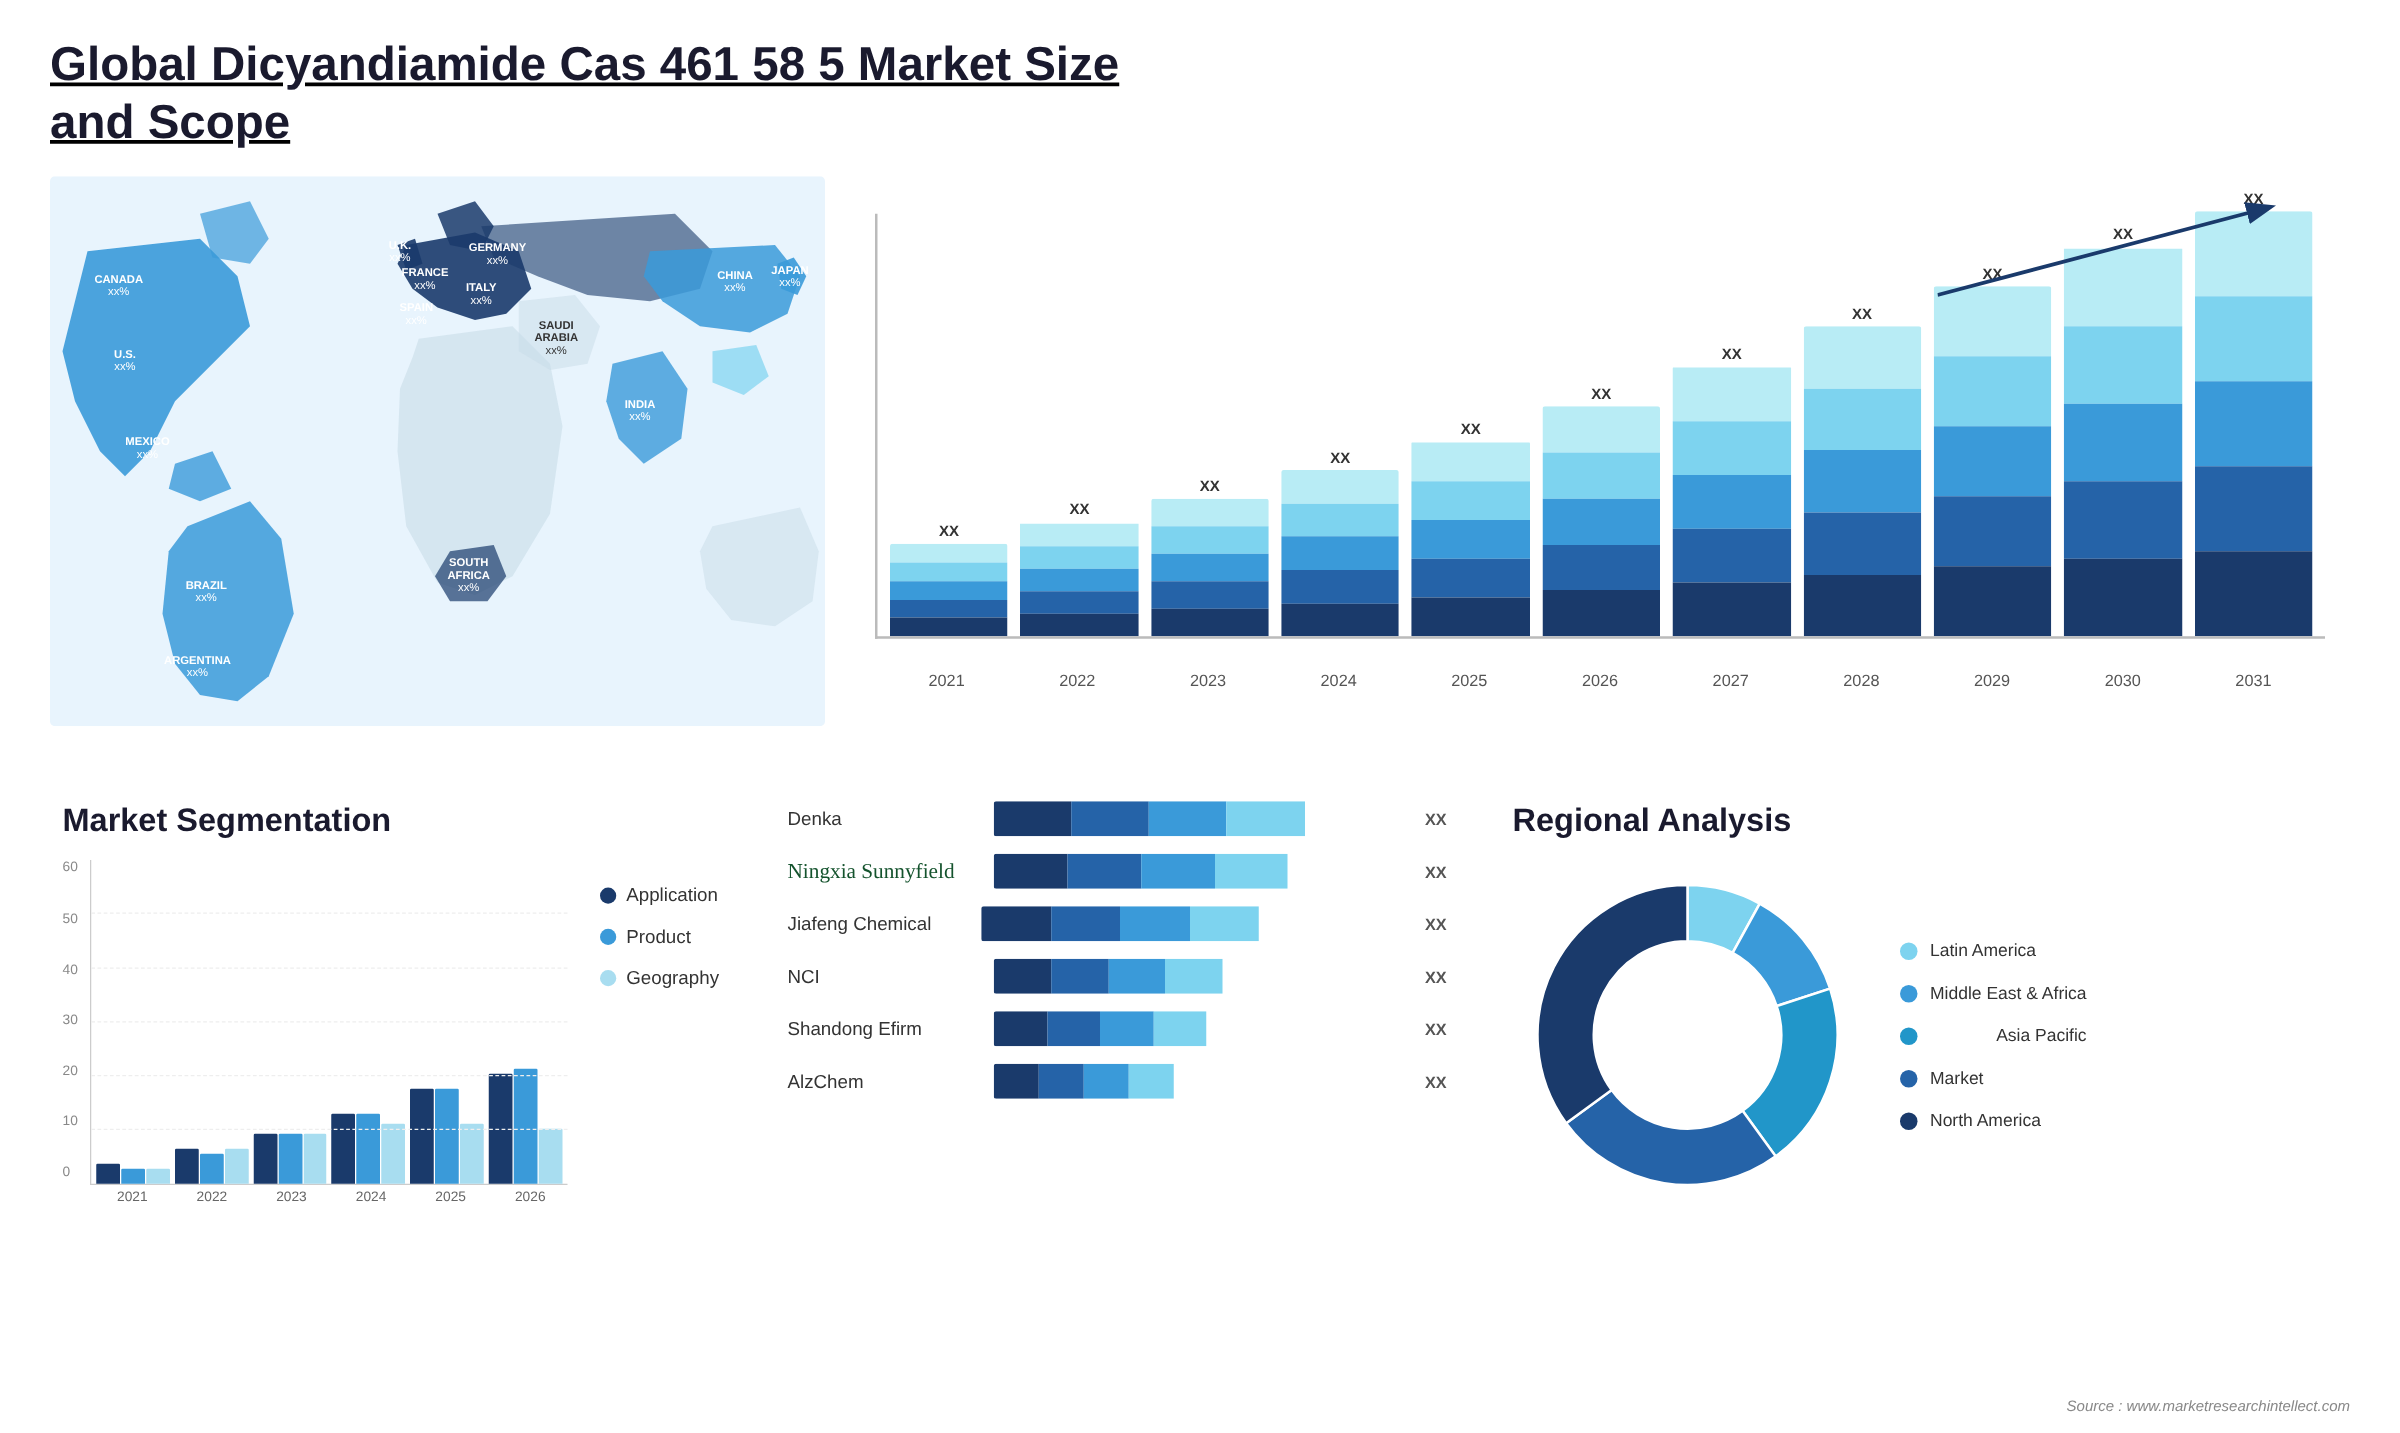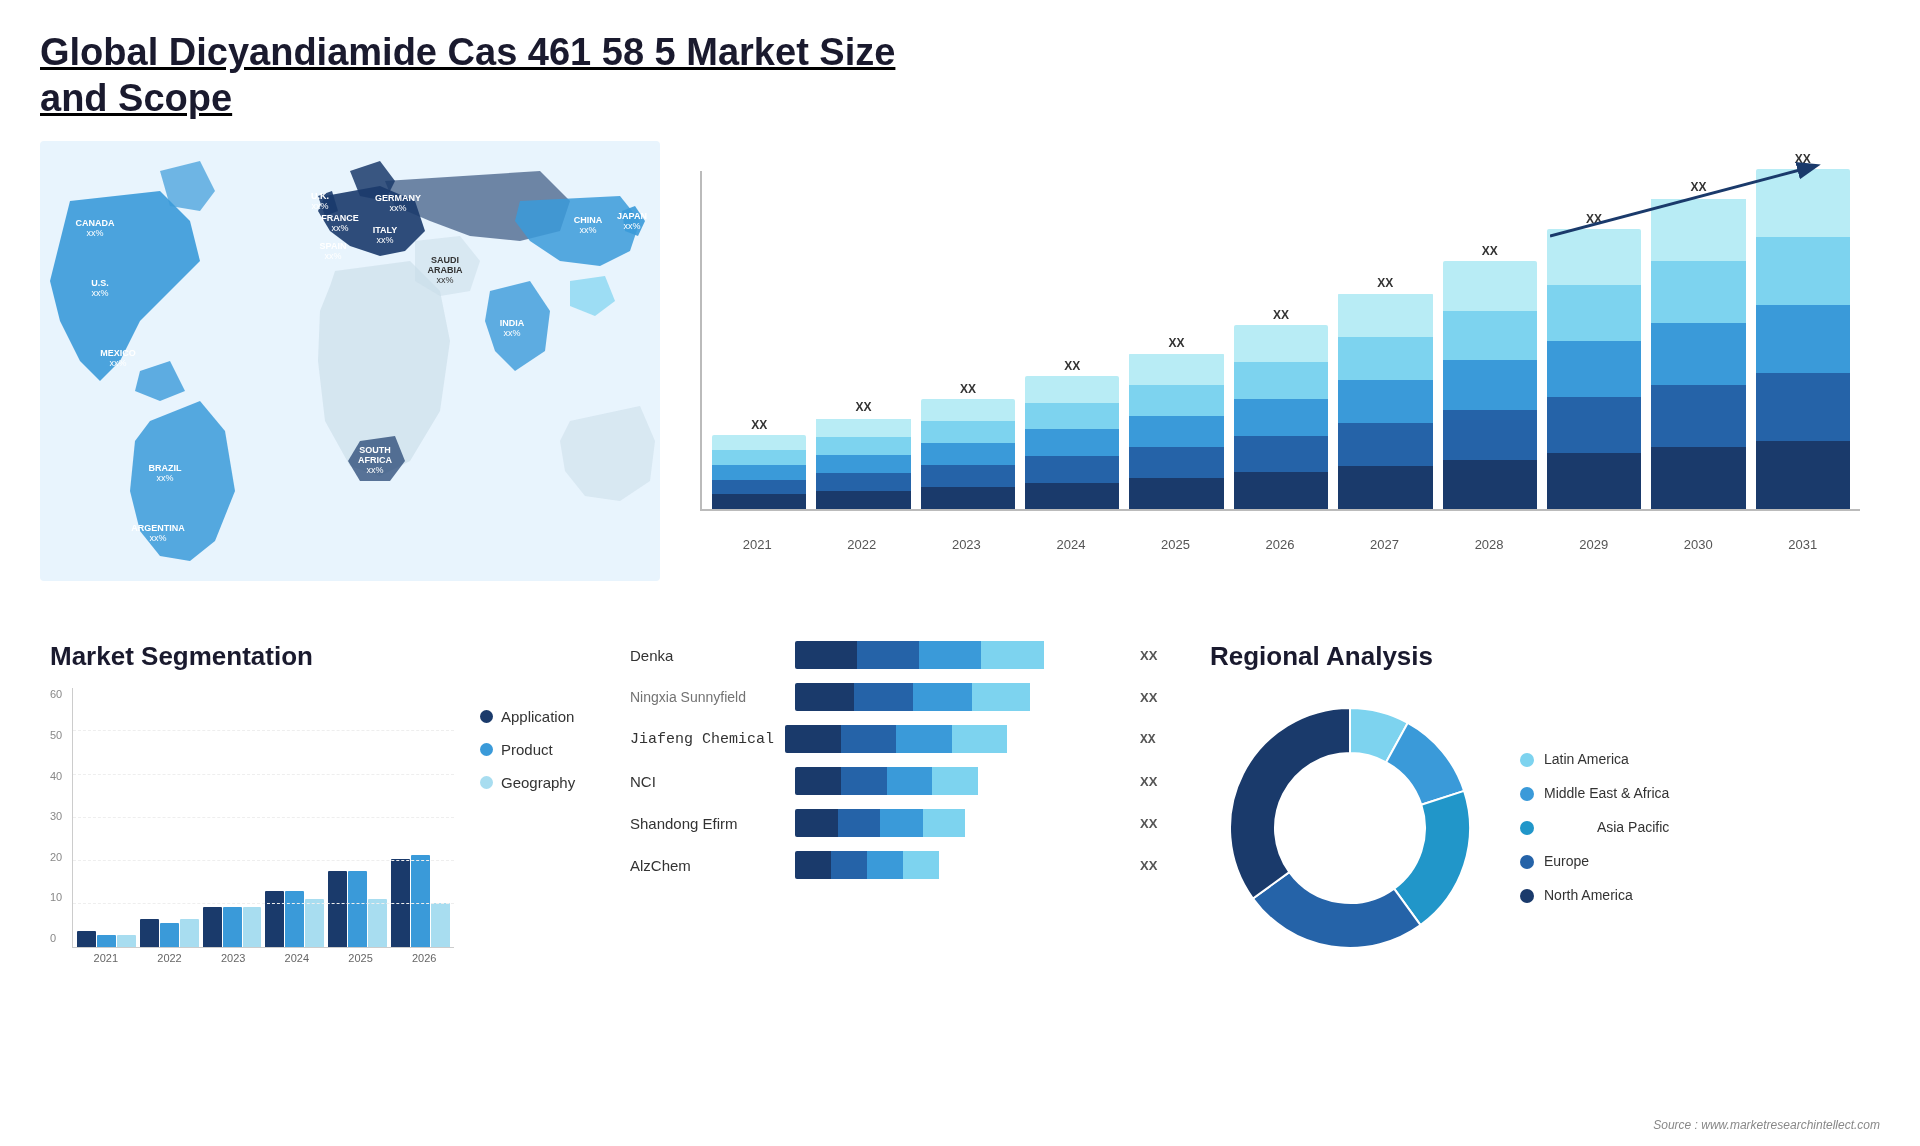--- a/index.html
+++ b/index.html
@@ -459,30 +459,30 @@
             <div style="width: 155px; font-size: 15px; color: rgb(51, 51, 51); flex-shrink: 0;">Denka</div>
             <div style="flex: 1 1 0%; height: 28px; display: flex; overflow: hidden; border-radius: 2px;">
               <div style="height: 28px; width: 19%; background: rgb(26, 58, 107);"></div>
               <div style="height: 28px; width: 19%; background: rgb(37, 99, 168);"></div>
               <div style="height: 28px; width: 19%; background: rgb(58, 154, 217);"></div>
               <div style="height: 28px; width: 19%; background: rgb(125, 211, 239);"></div>
             </div>
             <div style="font-size: 13px; font-weight: 600; color: rgb(85, 85, 85); margin-left: 8px; width: 30px;">XX</div>
           </div>
           <div style="display: flex; align-items: center; margin-bottom: 14px; gap: 10px;">
-            <div style="width: 155px; font-size: 14px; color: #737373; flex-shrink: 0;">Ningxia Sunnyfield</div>
+            <div style="width: 155px; font-size: 17px; color: #14532d; flex-shrink: 0; font-family: Liberation Serif, serif;">Ningxia Sunnyfield</div>
             <div style="flex: 1 1 0%; height: 28px; display: flex; overflow: hidden; border-radius: 2px;">
               <div style="height: 28px; width: 18%; background: rgb(26, 58, 107);"></div>
               <div style="height: 28px; width: 18%; background: rgb(37, 99, 168);"></div>
               <div style="height: 28px; width: 18%; background: rgb(58, 154, 217);"></div>
               <div style="height: 28px; width: 18%; background: rgb(125, 211, 239);"></div>
             </div>
             <div style="font-size: 13px; font-weight: 600; color: rgb(85, 85, 85); margin-left: 8px; width: 30px;">XX</div>
           </div>
-          <div style="display: flex; align-items: center; margin-bottom: 14px;  font-family: Liberation Mono, monospace;">
+          <div style="display: flex; align-items: center; margin-bottom: 14px; ">
             <div style="width: 155px; font-size: 15px; color: rgb(51, 51, 51); flex-shrink: 0;">Jiafeng Chemical</div>
             <div style="flex: 1 1 0%; height: 28px; display: flex; overflow: hidden; border-radius: 2px;">
               <div style="height: 28px; width: 16%; background: rgb(26, 58, 107);"></div>
               <div style="height: 28px; width: 16%; background: rgb(37, 99, 168);"></div>
               <div style="height: 28px; width: 16%; background: rgb(58, 154, 217);"></div>
               <div style="height: 28px; width: 16%; background: rgb(125, 211, 239);"></div>
             </div>
             <div style="font-size: 13px; font-weight: 600; color: rgb(85, 85, 85); margin-left: 8px; width: 30px;">XX</div>
           </div>
           <div style="display: flex; align-items: center; margin-bottom: 14px; gap: 10px;">
@@ -538,21 +538,21 @@
             <div style="display: flex; align-items: flex-start; gap: 10px; font-size: 14px; color: rgb(51, 51, 51); margin-bottom: 6px;">
               <div style="width: 14px; height: 14px; border-radius: 50%; background: rgb(58, 154, 217); flex-shrink: 0; margin-top: 2px;"></div>
               <span>Middle East &amp; Africa</span>
             </div>
             <div style="display: flex; align-items: flex-start; gap: 10px; font-size: 14px; color: rgb(51, 51, 51); margin-bottom: 6px; justify-content: space-between;">
               <div style="width: 14px; height: 14px; border-radius: 50%; background: rgb(33, 150, 201); flex-shrink: 0; margin-top: 2px;"></div>
               <span>Asia Pacific</span>
             </div>
             <div style="display: flex; align-items: flex-start; gap: 10px; font-size: 14px; color: rgb(51, 51, 51); margin-bottom: 6px;">
               <div style="width: 14px; height: 14px; border-radius: 50%; background: rgb(37, 99, 168); flex-shrink: 0; margin-top: 2px;"></div>
-              <span>Europe</span>
+              <span>Market</span>
             </div>
             <div style="display: flex; align-items: flex-start; gap: 10px; font-size: 14px; color: rgb(51, 51, 51); margin-bottom: 6px;">
               <div style="width: 14px; height: 14px; border-radius: 50%; background: rgb(26, 58, 107); flex-shrink: 0; margin-top: 2px;"></div>
               <span>North America</span>
             </div>
           </div>
       </div>
     </div>
 
   </div>

